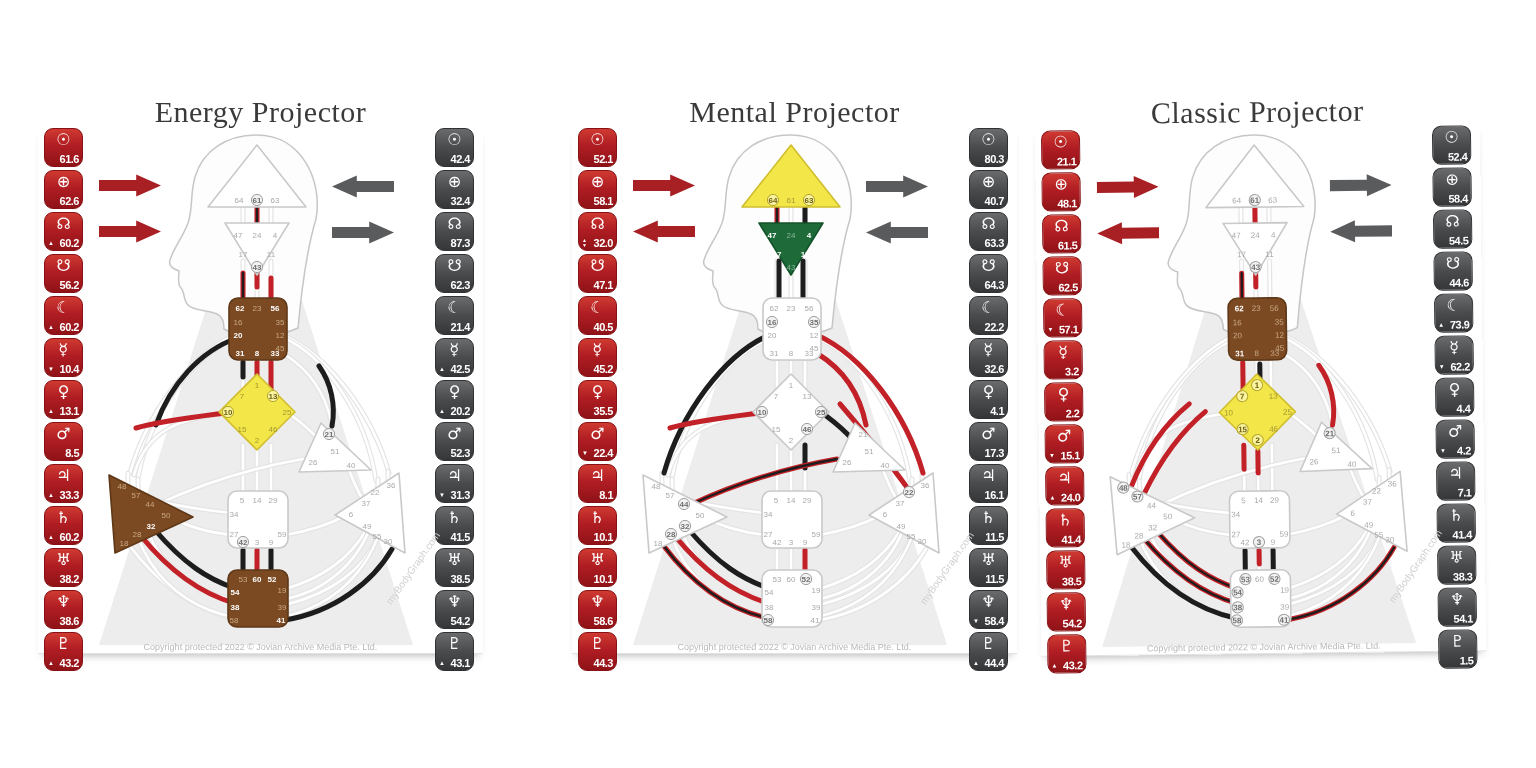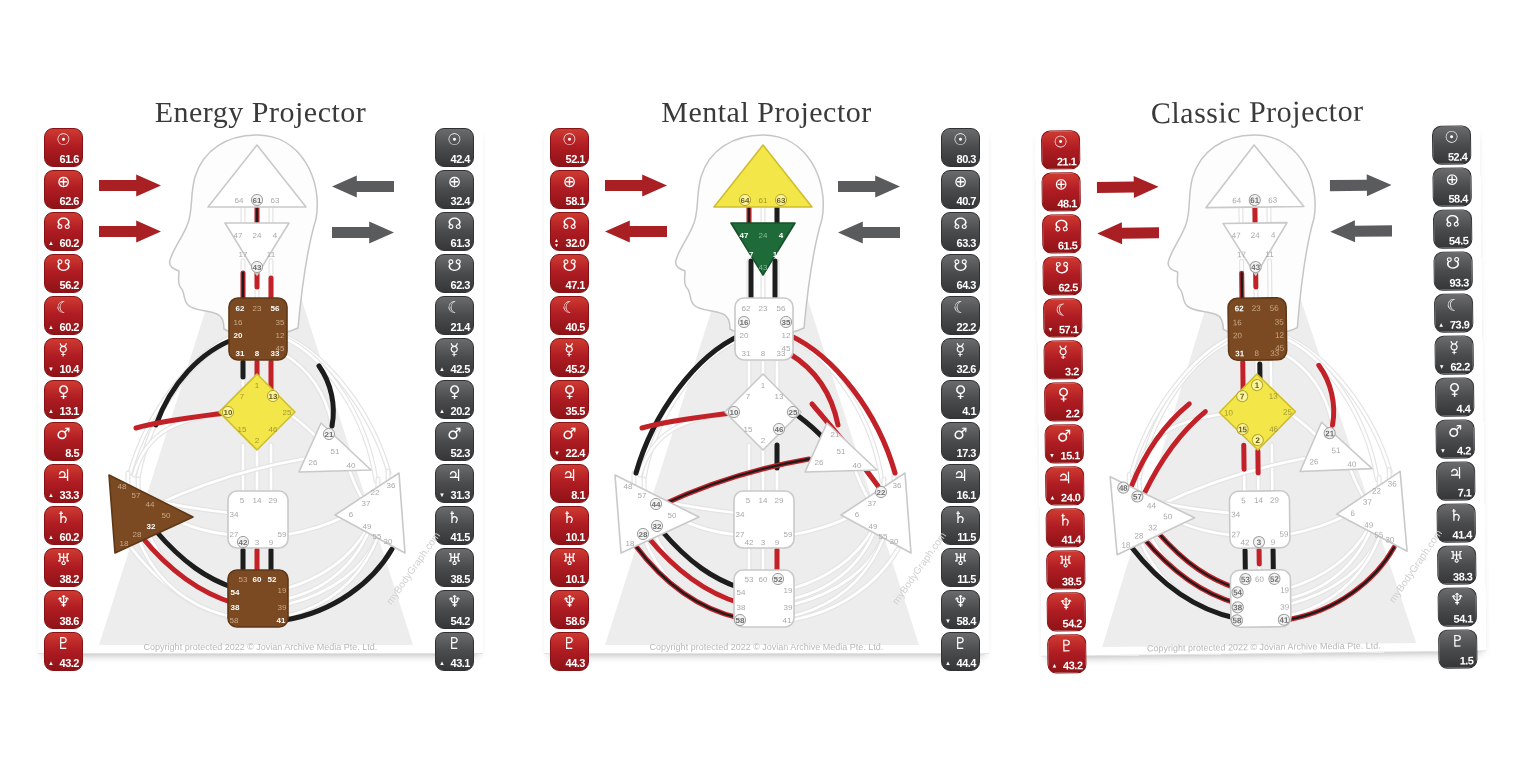--- a/index.html
+++ b/index.html
@@ -1,18 +1,18 @@
 <!DOCTYPE html>
 <html><head>
 <meta charset="utf-8">
 <style>
   html,body{margin:0;padding:0;}
   body{width:1536px;height:768px;background:#ffffff;font-family:"Liberation Sans",sans-serif;position:relative;overflow:hidden;}
   .chart{position:absolute;top:95px;width:437px;height:572px;}
-  #c0{left:42px;} #c1{left:548px;} #c2{left:1042px;transform:rotate(-0.7deg);}
+  #c0{left:42px;} #c1{left:576px;} #c2{left:1042px;transform:rotate(-0.7deg);}
   .title{position:absolute;top:0;left:0;right:0;text-align:center;
          font-family:"Liberation Serif","DejaVu Serif",serif;font-size:30px;color:#3a3a3a;letter-spacing:0.5px;}
   .frame{position:absolute;left:-4px;right:-4px;top:30px;height:528px;border-bottom:1px solid #e2e2e2;
          box-shadow:0 6px 8px -5px rgba(0,0,0,0.30);}
   .col{position:absolute;top:33px;width:38px;}
   .col.left{left:2px;} .col.right{right:6px;}
   .tab{width:37px;height:37px;border-radius:9px;position:relative;color:#fff;margin-bottom:3px;}
   .tab.red{background:linear-gradient(180deg,#cf3a31 0%,#b01d23 45%,#8f1317 100%);border:1px solid #871114;}
   .tab.gray{background:linear-gradient(180deg,#6a6b6d 0%,#4a4b4d 50%,#353638 100%);border:1px solid #303133;}
   .tab .sym{position:absolute;top:0px;left:0;width:100%;text-align:center;font-size:16px;line-height:21px;
@@ -103,21 +103,21 @@
       <div class="tab gray">
         <span class="sym">☉</span>
         <span class="num">42.4</span>
       </div>
       <div class="tab gray">
         <span class="sym">⊕</span>
         <span class="num">32.4</span>
       </div>
       <div class="tab gray">
         <span class="sym">☊</span>
-        <span class="num">61.3</span>
+        <span class="num">87.3</span>
       </div>
       <div class="tab gray">
         <span class="sym">☋</span>
         <span class="num">62.3</span>
       </div>
       <div class="tab gray">
         <span class="sym">☾</span>
         <span class="num">21.4</span>
       </div>
       <div class="tab gray">
@@ -711,21 +711,21 @@
       <div class="tab gray">
         <span class="sym">⊕</span>
         <span class="num">58.4</span>
       </div>
       <div class="tab gray">
         <span class="sym">☊</span>
         <span class="num">54.5</span>
       </div>
       <div class="tab gray">
         <span class="sym">☋</span>
-        <span class="num">93.3</span>
+        <span class="num">44.6</span>
       </div>
       <div class="tab gray">
         <span class="sym">☾</span>
         <span class="mk">▲</span>
         <span class="num">73.9</span>
       </div>
       <div class="tab gray">
         <span class="sym">☿</span>
         <span class="mk">▼</span>
         <span class="num">62.2</span>

